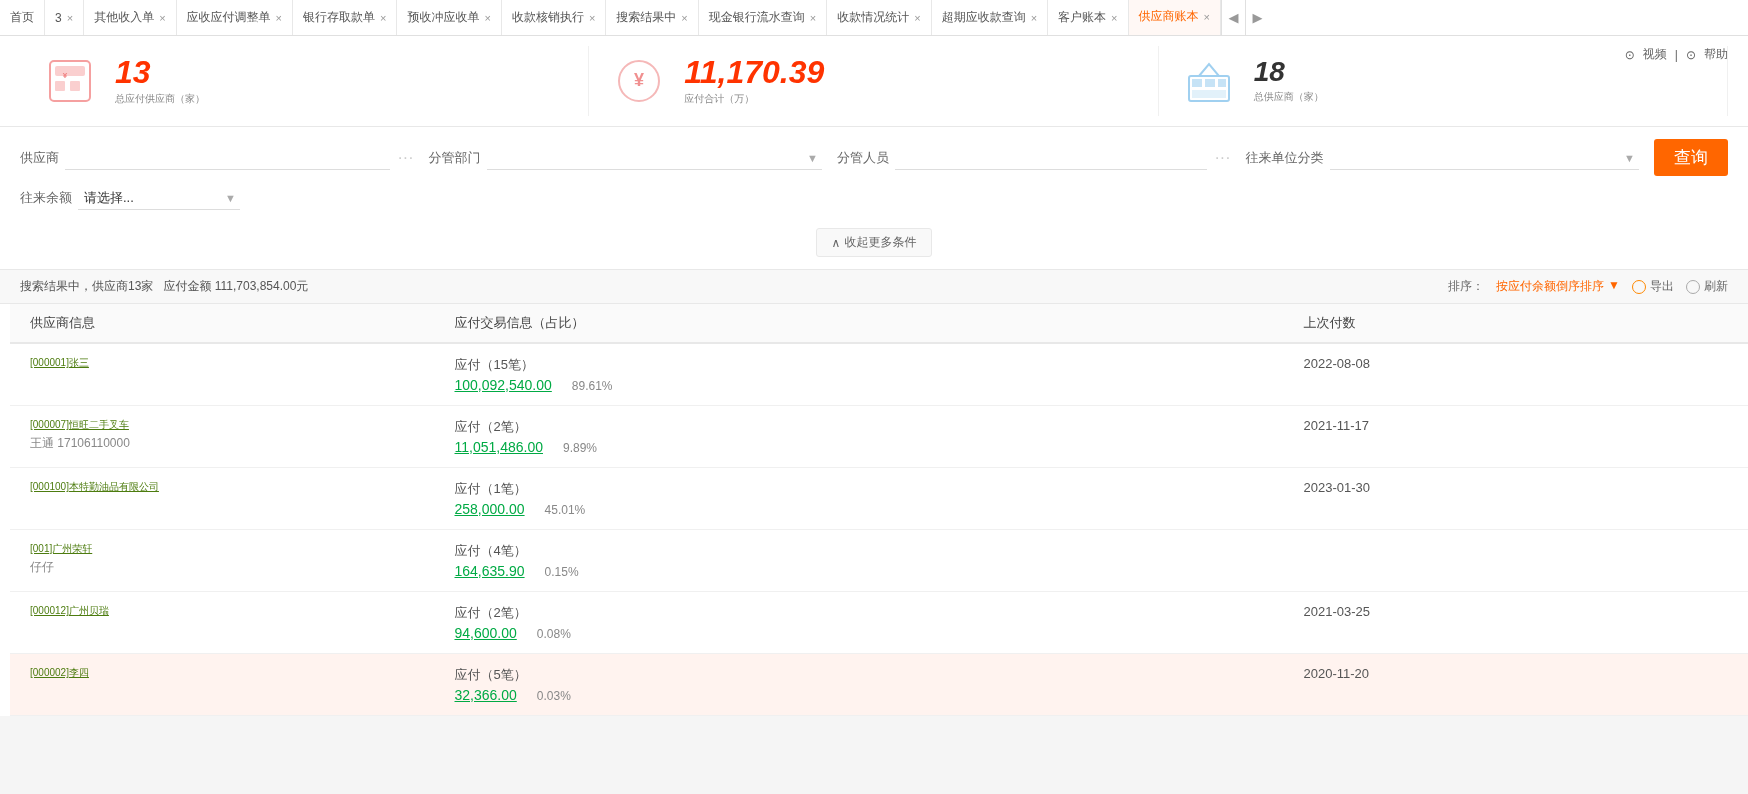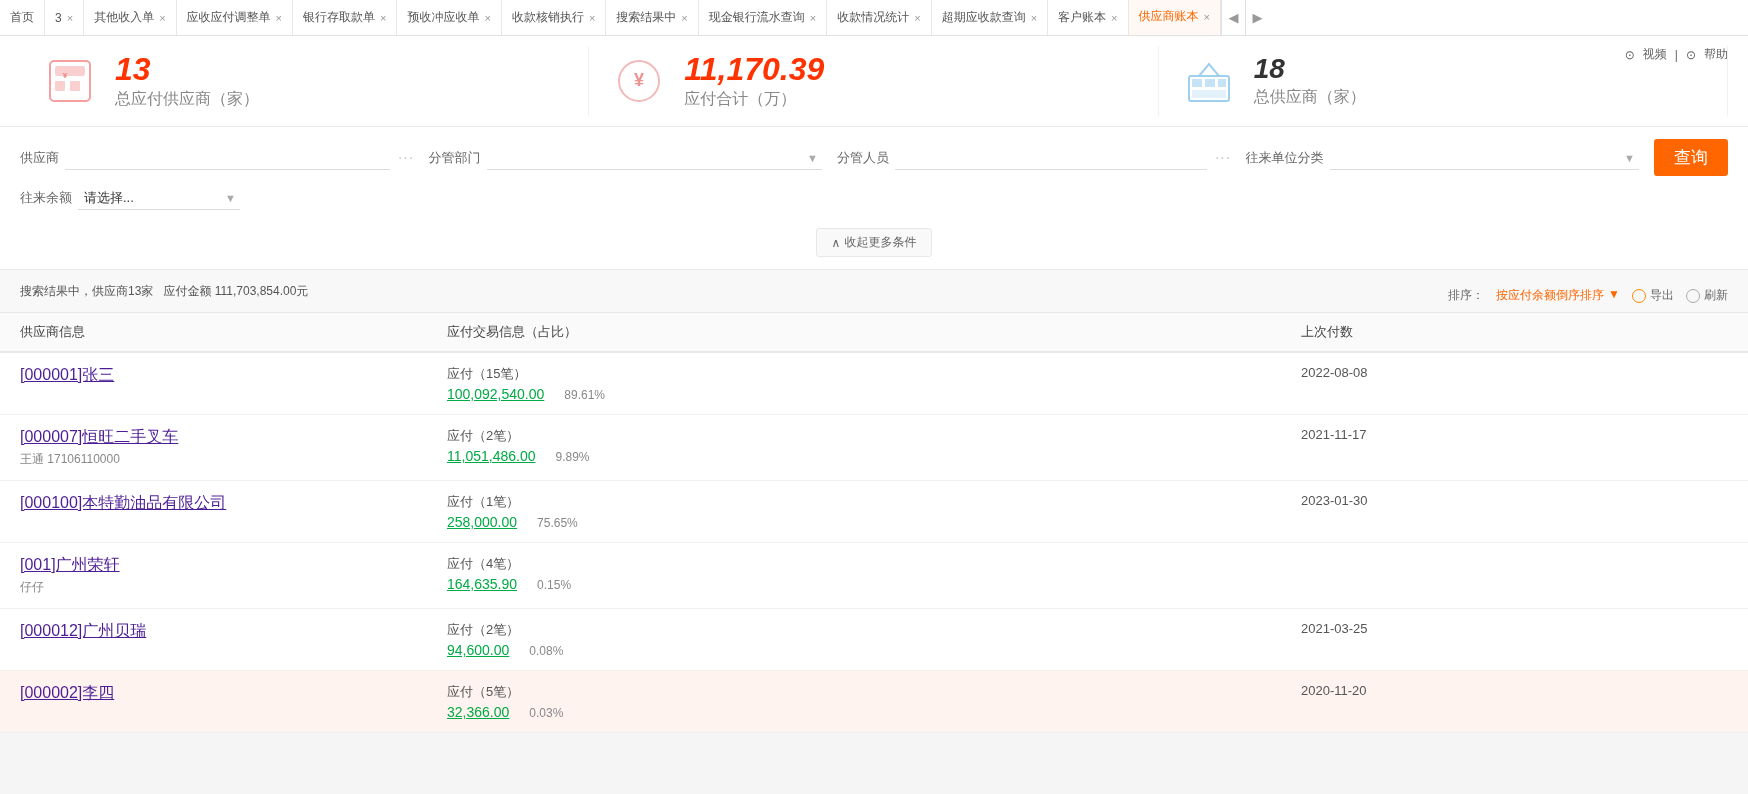--- a/index.html
+++ b/index.html
@@ -59,21 +59,21 @@
     }
     .stat-icon svg { width: 50px; height: 50px; }
     .stat-content .stat-number {
       font-size: 32px;
       font-weight: bold;
       color: #ff3300;
       line-height: 1;
       font-style: italic;
     }
     .stat-content .stat-label {
-      font-size: 16px;
+      font-size: 10px;
       color: #888;
       margin-top: 4px;
     }
     .top-right-links {
       position: absolute;
       right: 20px;
       top: 10px;
       font-size: 12px;
       color: #666;
       display: flex;
@@ -173,62 +173,63 @@
       display: flex;
       align-items: center;
       justify-content: space-between;
       background: #f8f8f8;
       padding: 8px 20px;
       border-bottom: 1px solid #e8e8e8;
       font-size: 12px;
       color: #555;
     }
     .results-left { display: flex; gap: 20px; text-align: right; }
-    .results-right { display: flex; align-items: center; gap: 12px; margin-top: 9px; }
+    .results-right { display: flex; align-items: center; gap: 12px; }
     .sort-label { color: #666; }
     .sort-select-wrapper { display: flex; gap: 4px; color: #ff6600; cursor: pointer; }
     .action-btn {
       display: flex;
       align-items: center;
       gap: 4px;
       cursor: pointer;
       color: #666;
       font-size: 12px;
     }
     .action-icon { width: 14px; height: 14px; border-radius: 50%; border: 1.5px solid #ff8800; display: inline-block; }
     .action-icon.refresh { border-color: #aaa; }
 
     
     .table-container {
       background: #fff;
       margin: 0;
+      padding-left: 10px;
     }
     .table-header {
       display: grid;
       grid-template-columns: 1fr 2fr 1fr;
       padding: 10px 20px;
       background: #fafafa;
       border-bottom: 2px solid #e8e8e8;
       font-weight: 500;
       color: #444;
       font-size: 13px;
     }
     .table-row {
       display: grid;
       grid-template-columns: 1fr 2fr 1fr;
       padding: 12px 20px;
       border-bottom: 1px solid #f0f0f0;
       background: #fff;
     }
     .table-row.highlighted { background: #fff3ef; }
     .supplier-link {
-      color: #4c1d95;
+      color: #4d7c0f;
       text-decoration: underline;
       cursor: pointer;
-      font-size: 16px;
+      font-size: 10px;
     }
     .supplier-sub { color: #888; font-size: 12px; margin-top: 3px; }
     .transaction-info .tx-label { color: #555; font-size: 13px; }
     .transaction-info .tx-amount { color: #00aa44; font-size: 14px; font-weight: 500; margin-top: 3px; }
     .transaction-info .tx-amount a { color: #00aa44; text-decoration: underline; cursor: pointer; }
     .transaction-info .tx-percent { color: #888; font-size: 12px; margin-left: 12px; }
     .tx-row { display: flex; align-items: baseline; gap: 8px; }
     .last-payment { color: #555; font-size: 13px; }
 
     .divider { color: #ccc; }
@@ -475,21 +476,21 @@
   <div class="table-row">
     <div>
       <div class="supplier-link">[000100]本特勤油品有限公司</div>
     </div>
     <div class="transaction-info">
       <div class="tx-label">应付（1笔）</div>
       <div class="tx-row">
         <div class="tx-amount">
           <a>258,000.00</a>
         </div>
-        <span class="tx-percent">75.65%</span>
+        <span class="tx-percent">45.01%</span>
       </div>
     </div>
     <div class="last-payment">2023-01-30</div>
   </div>
 
   <div class="table-row">
     <div>
       <div class="supplier-link">[001]广州荣轩</div>
       <div class="supplier-sub">仔仔</div>
     </div>

